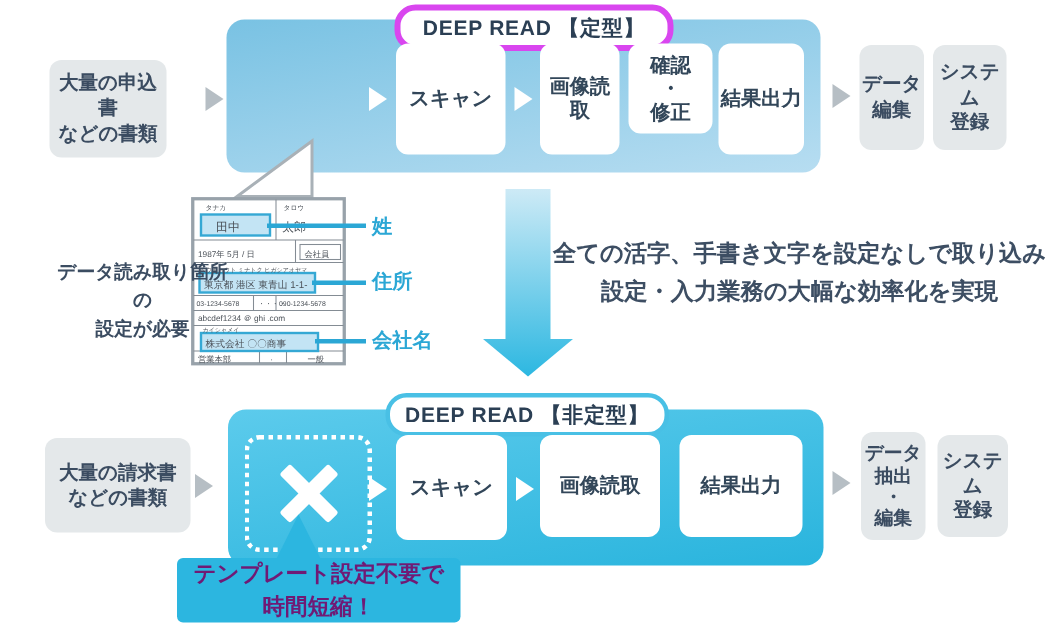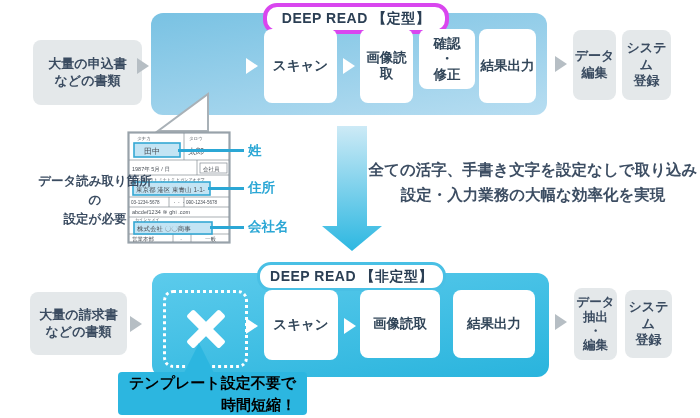--- a/index.html
+++ b/index.html
@@ -46,31 +46,31 @@
     position:absolute; font-weight:bold; color:#3b4c61; font-size:12.5px;
     line-height:1.5; text-align:center; white-space:pre-line;margin-left:31px;
   }
   .benefit {
     position:absolute; font-weight:bold; color:#3d4e63; font-size:15.5px;
     line-height:1.6; text-align:center; white-space:pre-line;
   }
   .conn { position:absolute; height:3px; background:#2ba7d5; }
   .flabel { position:absolute; font-weight:bold; color:#2ba7d5; font-size:13.5px; line-height:1; }
   .callout {
-    position:absolute; background:#2cb6e0; border-radius:4px; color:#000000;
+    position:absolute; background:#2cb6e0; border-radius:4px; color:#701a75;
     font-weight:bold; font-size:15px; line-height:1.45;
-    display:flex; align-items:center; justify-content:center; text-align:right; white-space:pre-line;
+    display:flex; align-items:center; justify-content:center; text-align:center; white-space:pre-line;
   }
 </style>
 </head>
 <body>
 
 <div class="canvas">
 
-  <div class="gbox" style="left:33px;top:40px;width:109px;height:65px">大量の申込書
+  <div class="gbox" style="left:33px;top:40px;width:78px;height:65px">大量の申込書
 などの書類</div>
   <div class="tri tri-gray" style="left:137px;top:58px"></div>
 
   <div class="container c-top" style="left:151px;top:13px;width:396px;height:102px"></div>
   <div class="pill p-top" style="left:263px;top:3px;width:178px;height:23px">DEEP READ 【定型】</div>
 
   <div class="tri tri-white" style="left:246px;top:58px"></div>
   <div class="step" style="left:264px;top:29px;width:73px;height:74px">スキャン</div>
   <div class="tri tri-white" style="left:343px;top:58px"></div>
   <div class="step" style="left:360px;top:29px;width:53px;height:74px">画像読取</div>

